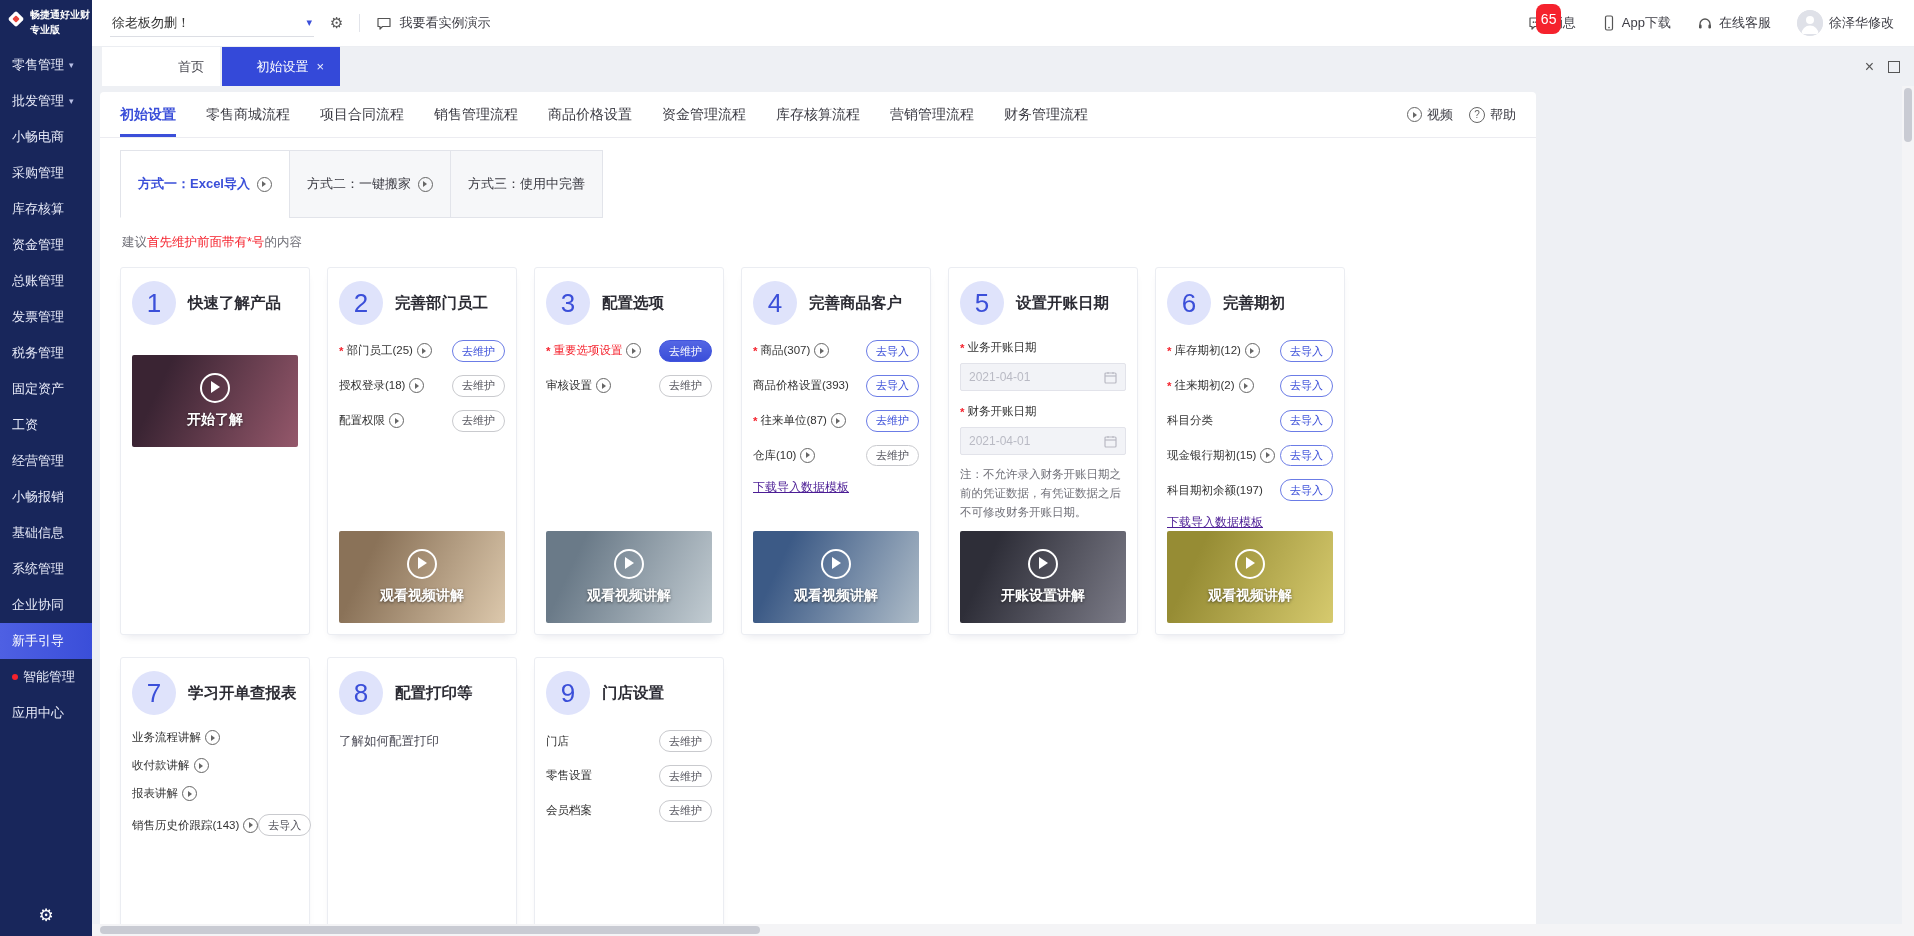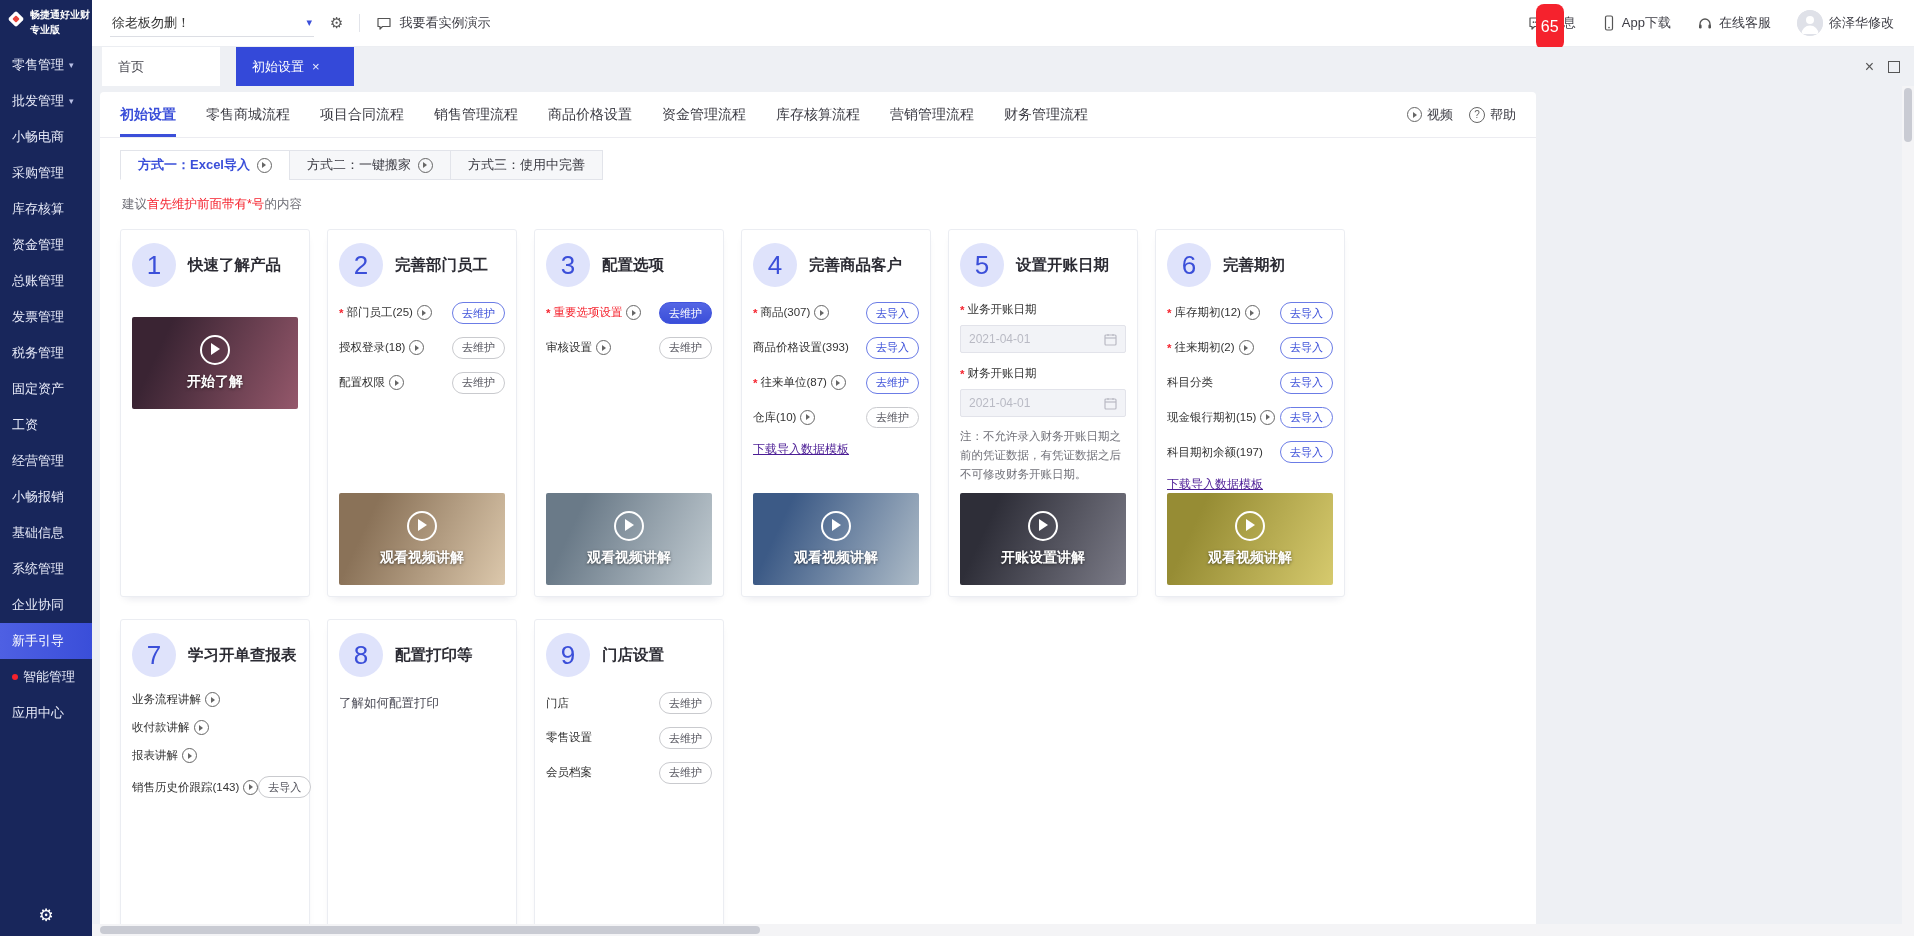--- a/index.html
+++ b/index.html
@@ -22,42 +22,42 @@
   .sb-gear{position:absolute;bottom:10px;left:0;right:0;text-align:center;font-size:17px;color:#fff;cursor:pointer}
   
   .topbar{position:absolute;left:92px;right:0;top:0;height:46px;background:#fff;display:flex;align-items:center;border-bottom:1px solid #eceef2}
   .company{display:flex;align-items:center;justify-content:space-between;width:200px;margin-left:18px;border-bottom:1px solid #dcdee4;padding:4px 2px;cursor:pointer}
   .company .caret{color:#3b4fd9;font-size:11px}
   .tb-ic{display:inline-flex;align-items:center;justify-content:center;color:#555;margin-left:16px;cursor:pointer}
   .tb-sep{width:1px;height:18px;background:#e2e4ea;margin:0 16px}
   .demo{display:flex;align-items:center;gap:7px;color:#3c3c44;cursor:pointer}
   .tb-right{margin-left:auto;display:flex;align-items:center;gap:26px;padding-right:20px}
   .tb-item{display:flex;align-items:center;gap:6px;color:#3c3c44;cursor:pointer;position:relative}
-  .badge{position:absolute;top:-10px;left:8px;background:#f5222d;color:#fff;font-size:16px;line-height:14px;padding:16px 5px;border-radius:8px}
+  .badge{position:absolute;top:-10px;left:8px;background:#f5222d;color:#fff;font-size:14px;line-height:14px;padding:8px 5px;border-radius:8px}
   .avatar{width:26px;height:26px;border-radius:50%;background:#dfe1e8;display:inline-flex;align-items:center;justify-content:center;overflow:hidden}
   
   .tabstrip{position:absolute;left:92px;right:0;top:47px;height:39px;background:#eef0f4;display:flex;align-items:stretch}
-  .ts-tab{min-width:86px;padding:0 16px;display:flex;align-items:center;justify-content:flex-start;gap:8px;background:#fff;color:#4a4a52;margin-right:16px;cursor:pointer;font-size:13px}
+  .ts-tab{min-width:86px;padding:0 16px;display:flex;align-items:center;justify-content:flex-end;gap:8px;background:#fff;color:#4a4a52;margin-right:2px;cursor:pointer;font-size:13px}
   .ts-tab:first-child{margin-left:10px}
   .ts-tab.active{background:#3449d9;color:#fff}
   .tab-x{font-size:13px;cursor:pointer;opacity:.9}
   .ts-right{margin-left:auto;display:flex;align-items:center;gap:14px;padding-right:14px;color:#555}
   .ts-close{font-size:16px;cursor:pointer}
   .ts-max{width:10px;height:10px;border:1.5px solid #555;display:inline-block;cursor:pointer}
   
   .main{position:absolute;left:92px;right:12px;top:86px;bottom:12px}
   .panel{position:absolute;left:8px;top:6px;width:1436px;bottom:0;background:#fff;border-radius:4px 4px 0 0;overflow:hidden}
   .nav-tabs{display:flex;align-items:center;gap:30px;padding:0 20px;height:45px;border-bottom:1px solid #ececf1}
   .nav-tab{height:45px;display:flex;align-items:center;border-bottom:3px solid transparent;padding-top:3px;box-sizing:border-box;font-size:14px;color:#3c3c44;cursor:pointer;white-space:nowrap}
   .nav-tab.active{color:#3b4fd9;border-bottom-color:#3b4fd9;font-weight:bold}
   .nav-right{margin-left:auto;display:flex;align-items:flex-end;gap:16px;color:#3c3c44;font-size:13px}
   .nav-right .itm{display:flex;align-items:center;gap:5px;cursor:pointer}
   .qmark{display:inline-flex;width:14px;height:14px;border:1px solid #666;border-radius:50%;align-items:center;justify-content:center;font-size:10px;color:#666}
   .method-row{display:flex;margin:12px 20px 0}
-  .m-tab{display:flex;align-items:center;gap:7px;padding:5px 17px;border:1px solid #e2e4ea;background:#f6f7f9;color:#3c3c44;font-size:13px;margin-right:-1px;cursor:pointer;white-space:nowrap}
+  .m-tab{display:flex;align-items:center;gap:7px;padding:24px 17px;border:1px solid #e2e4ea;background:#f6f7f9;color:#3c3c44;font-size:13px;margin-right:-1px;cursor:pointer;white-space:nowrap}
   .m-tab.active{background:#fff;color:#3b4fd9;font-weight:bold;border-bottom-color:#fff}
   .hint{margin:16px 22px 0;font-size:12.5px;color:#707078}
   .hint .red{color:#f5222d}
   
   .grid{display:grid;grid-template-columns:repeat(6,190px);gap:22px 17px;margin:16px 20px 0 20px}
   .card{border:1px solid #ebedf2;border-radius:3px;background:#fff;box-shadow:0 5px 9px -5px rgba(20,30,80,.14);padding:13px 11px 11px;min-height:299px;display:flex;flex-direction:column;box-sizing:content-box}
   .card-head{display:flex;align-items:center;gap:12px;margin-bottom:2px}
   .card-num{width:44px;height:44px;border-radius:50%;background:#dfe3fb;color:#3b4fd9;font-size:26px;line-height:44px;text-align:center;flex:none}
   .card-title{font-size:15.5px;font-weight:bold;color:#2b2b33;white-space:nowrap}
   .card-body{margin-top:13px;font-size:12.5px;color:#4a4a55;line-height:1.8}

